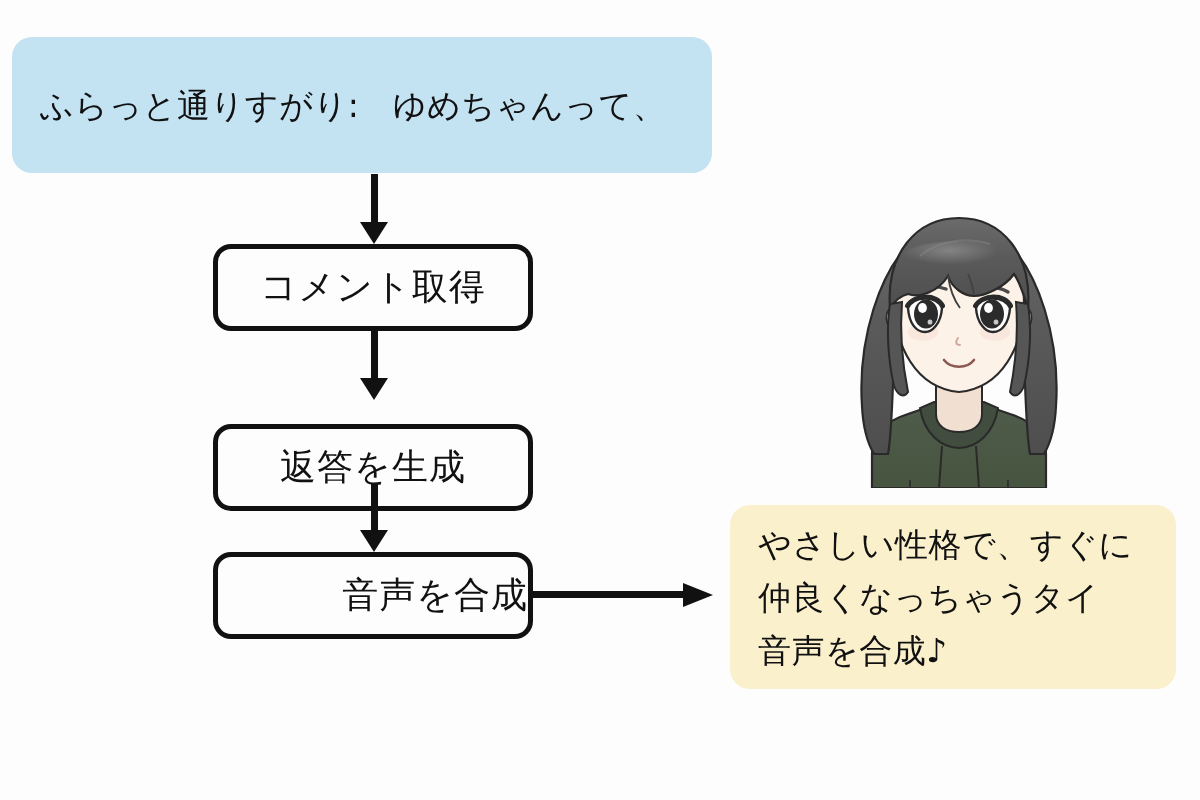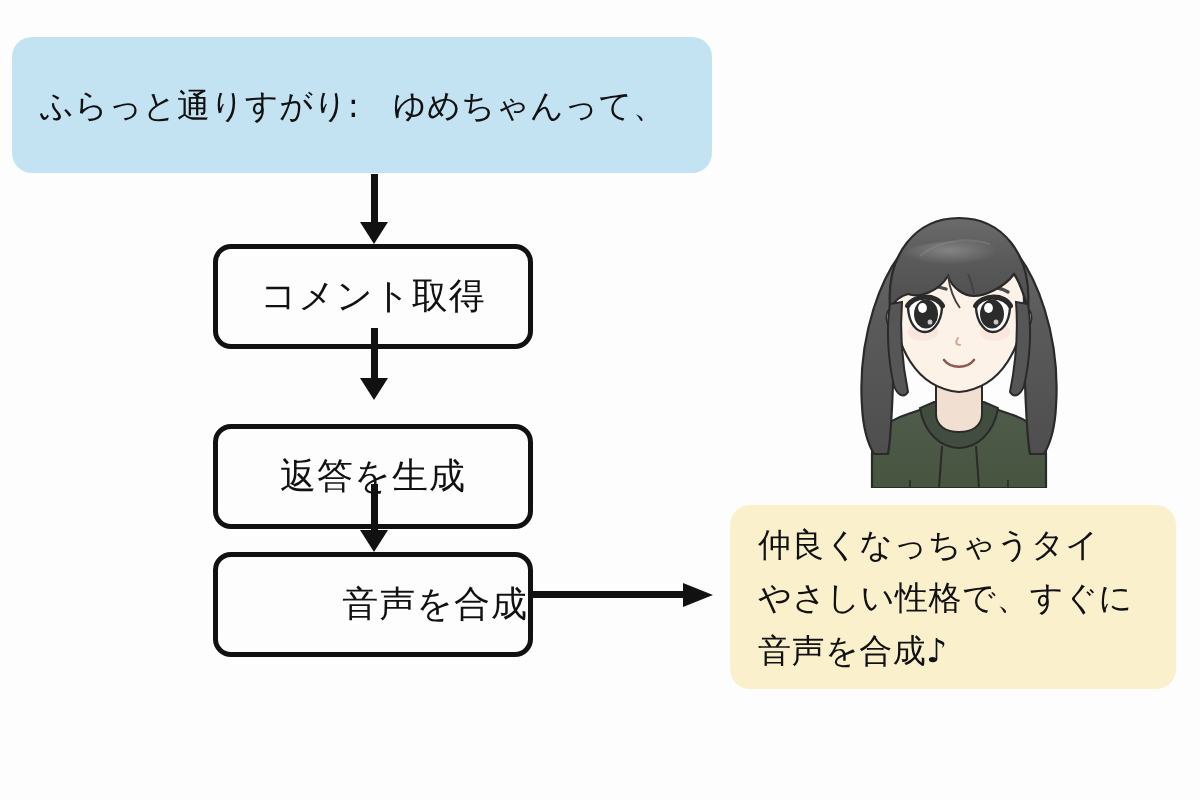--- a/index.html
+++ b/index.html
@@ -65,21 +65,21 @@
   #reply-bubble .line {
     font-size: 33px;
     line-height: 53px;
   }
 
   
   .flow-box {
     position: absolute;
     left: 213px;
     width: 320px;
-    height: 105px;
+    height: 87px;
     box-sizing: border-box;
     border: 5px solid #111111;
     border-radius: 18px;
     background: #fdfdfd;
     display: flex;
     align-items: center;
     justify-content: center;
   }
   .flow-box .box-label {
     font-size: 36px;
@@ -198,22 +198,22 @@
   <div id="flow-box-2" class="flow-box">
     <span class="box-label">音声を合成</span>
   </div>
 
   <div id="arrow-h">
     <div class="shaft"></div>
     <div class="head"></div>
   </div>
 
   <div id="reply-bubble" class="bubble">
+    <div class="line">やさしい性格で、すぐに</div>
     <div class="line">仲良くなっちゃうタイ</div>
-    <div class="line">やさしい性格で、すぐに</div>
     <div class="line">音声を合成♪</div>
   </div>
 
   <div id="character">
     <svg width="270" height="292" viewBox="0 0 270 292" xmlns="http://www.w3.org/2000/svg">
       <defs>
         <linearGradient id="hairGrad" x1="0" y1="0" x2="0" y2="1">
           <stop offset="0%" stop-color="#6b6b6b"></stop>
           <stop offset="45%" stop-color="#5a5a5a"></stop>
           <stop offset="100%" stop-color="#4e4e4e"></stop>

